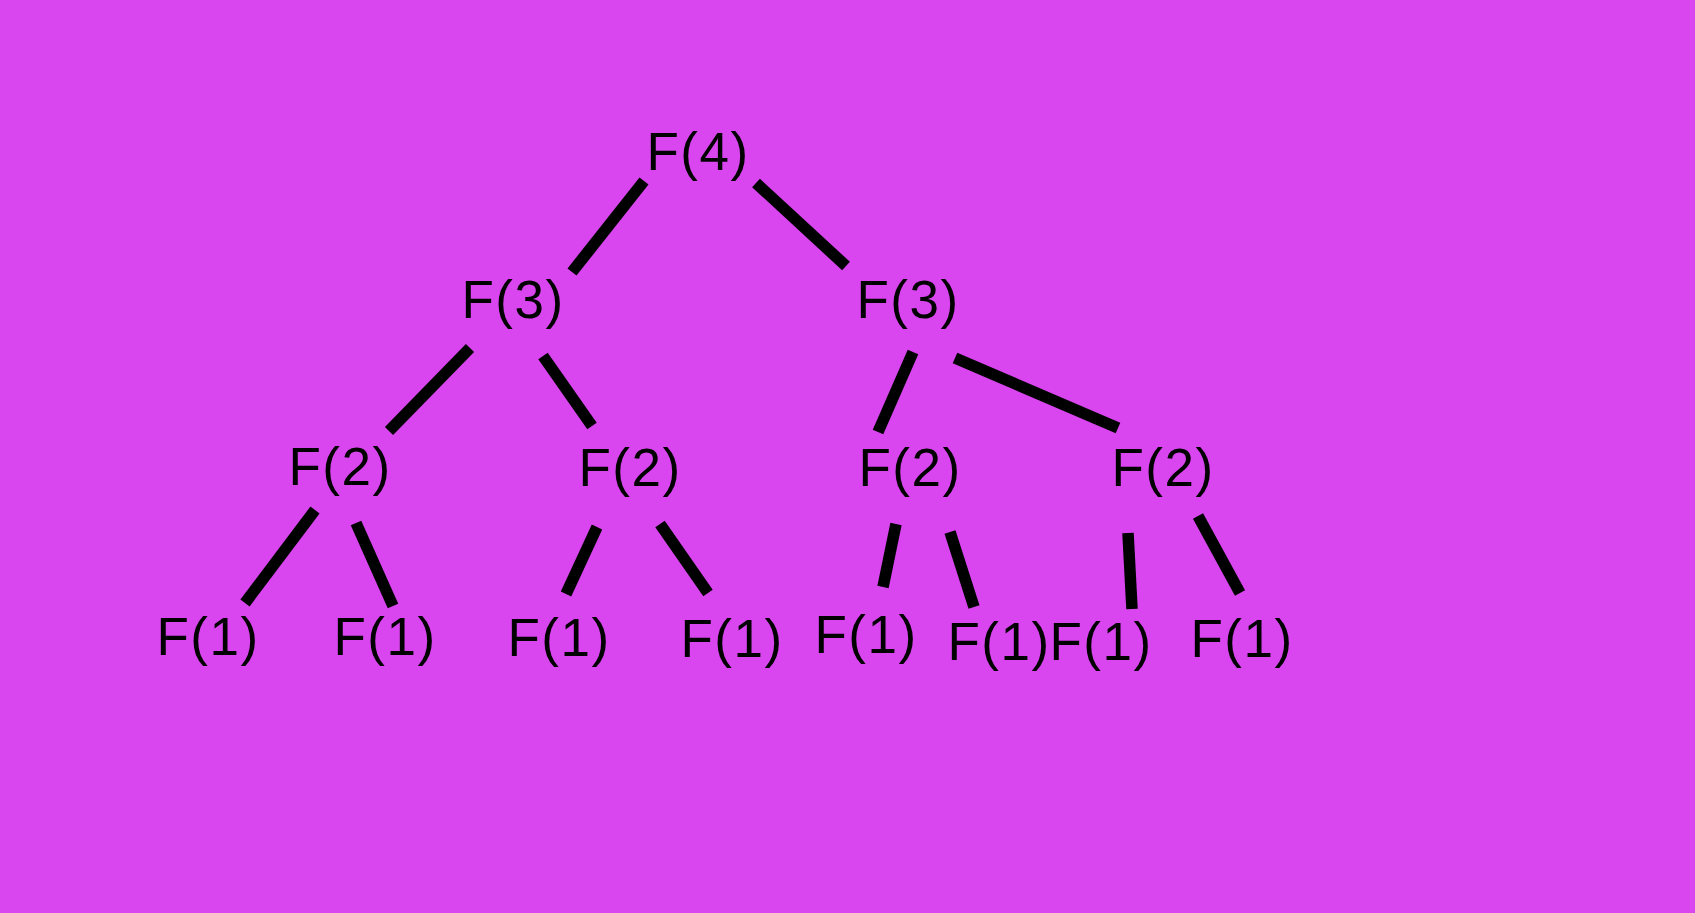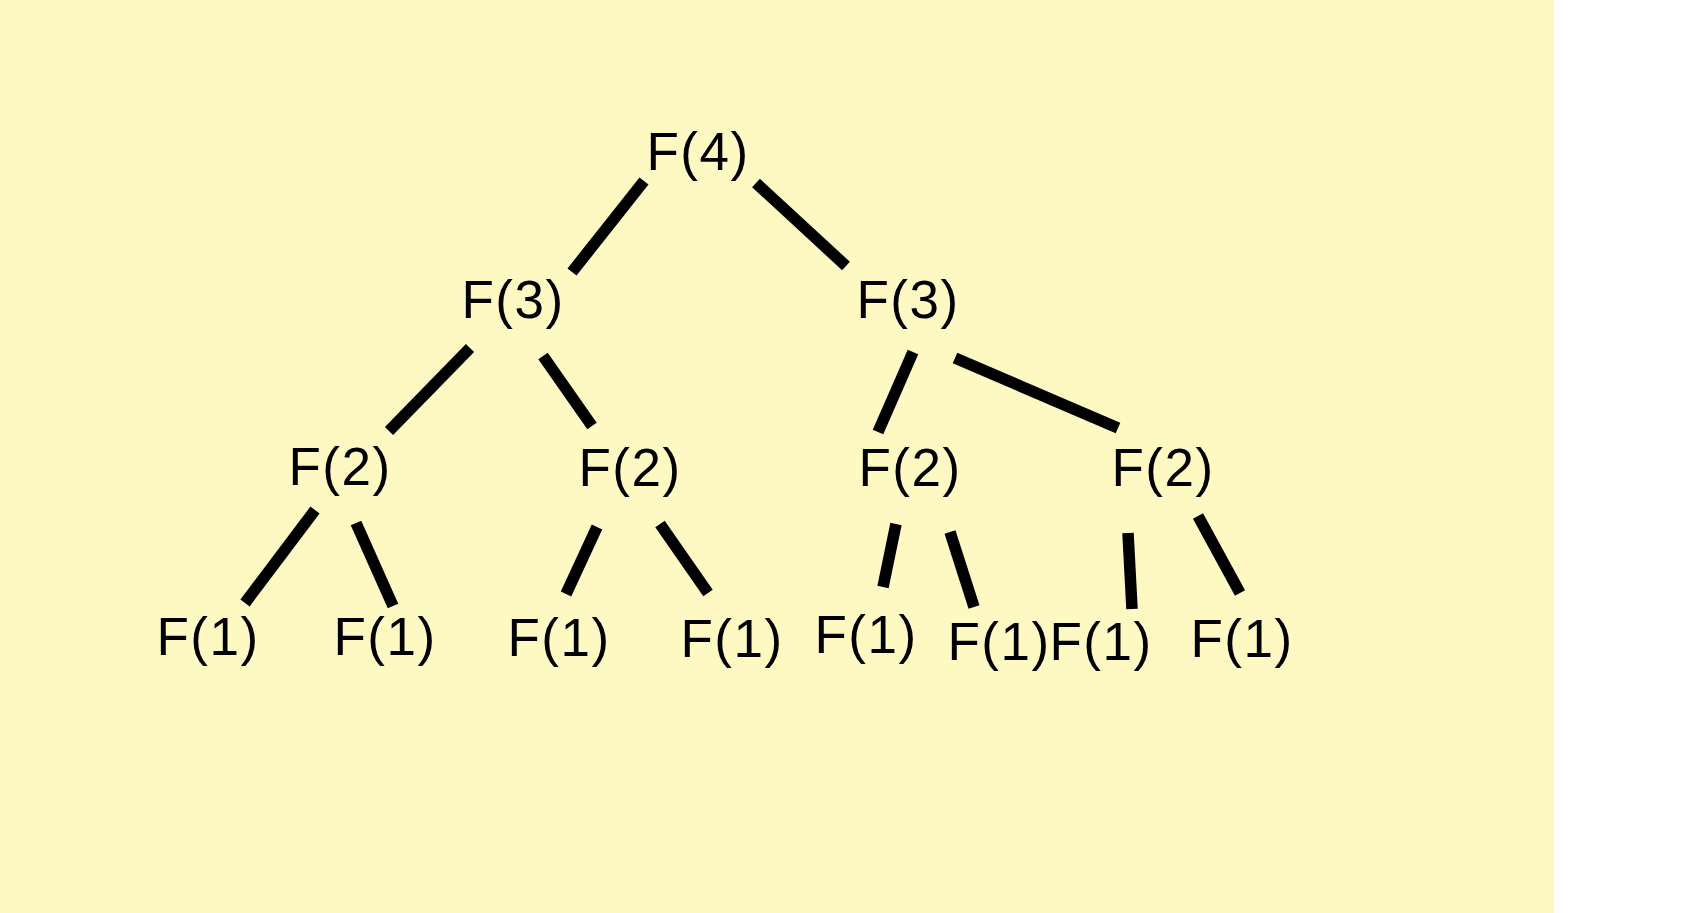--- a/index.html
+++ b/index.html
@@ -2,23 +2,23 @@
 <html><head>
 <meta charset="utf-8">
 <style>
   html, body {
     margin: 0;
     padding: 0;
     background: #ffffff;
   }
   .canvas {
     position: relative;
-    width: 1554px;
+    width: 1695px;
     height: 913px;
-    background: #fef9c3;
+    background: #d946ef;
     overflow: hidden;
   }
   svg.tree-svg {
     position: absolute;
     left: 0;
     top: 0;
     display: block;
   }
   svg.tree-svg text {
     font-family: "Liberation Sans", sans-serif;

